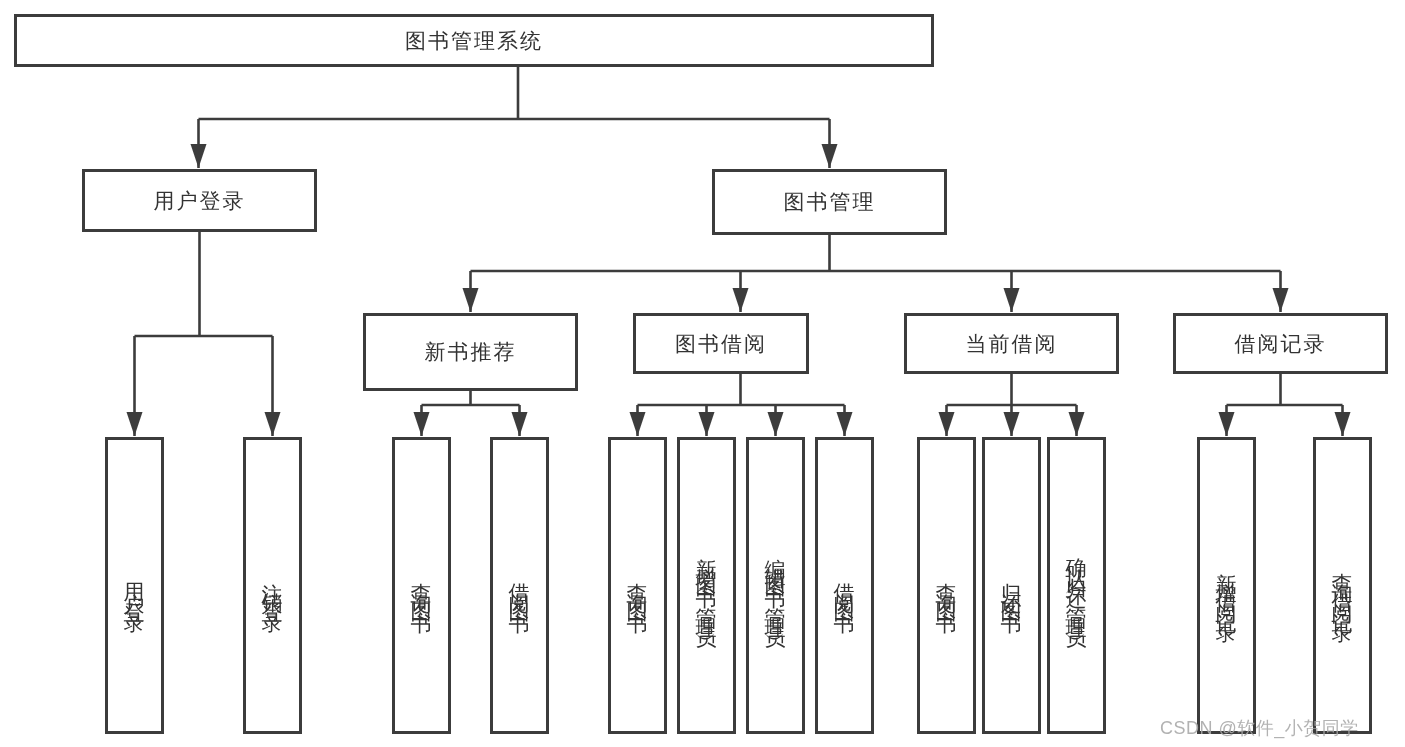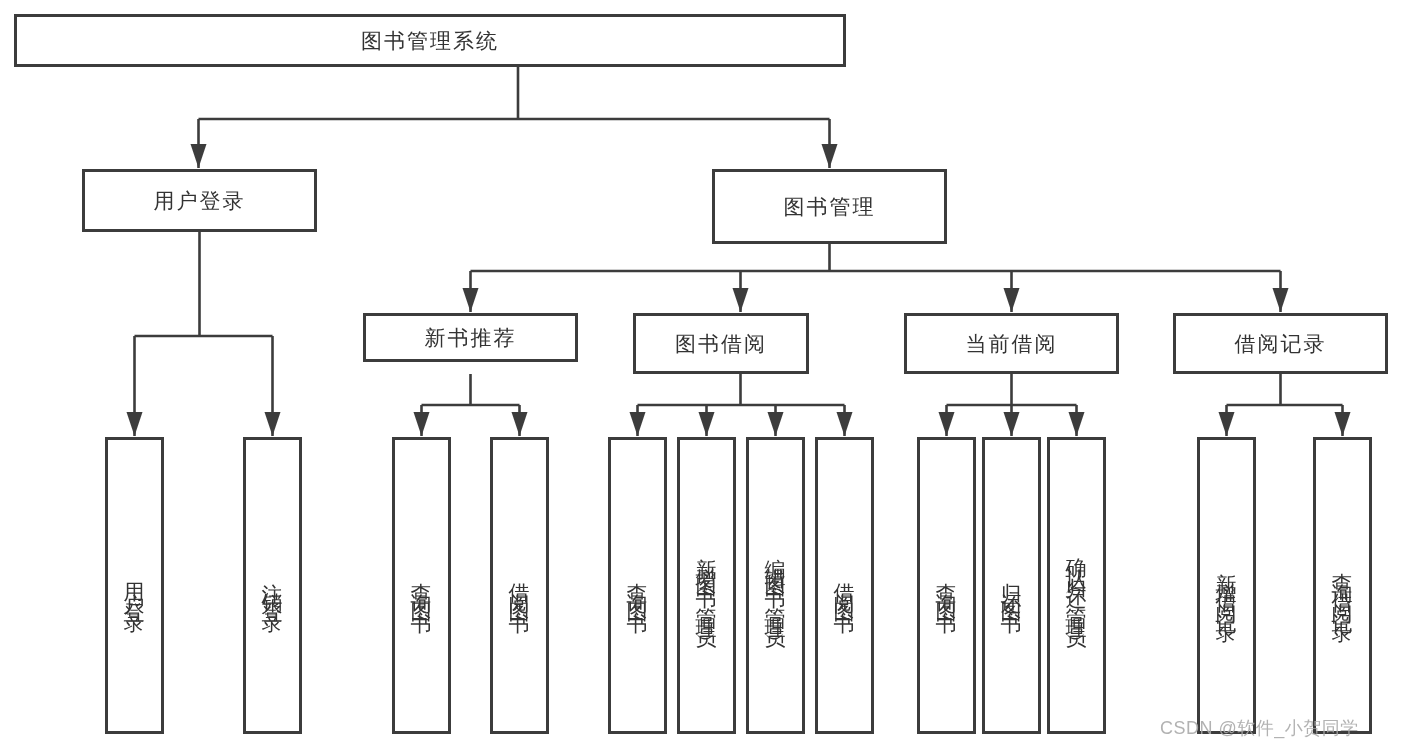--- a/index.html
+++ b/index.html
@@ -97,32 +97,32 @@
     <line x1="844.5" y1="405" x2="844.5" y2="436" stroke="#3c3c3c" stroke-width="2.6" marker-end="url(#ah)"></line>
 
     <line x1="946.5" y1="405" x2="946.5" y2="436" stroke="#3c3c3c" stroke-width="2.6" marker-end="url(#ah)"></line>
     <line x1="1011.5" y1="405" x2="1011.5" y2="436" stroke="#3c3c3c" stroke-width="2.6" marker-end="url(#ah)"></line>
     <line x1="1076.5" y1="405" x2="1076.5" y2="436" stroke="#3c3c3c" stroke-width="2.6" marker-end="url(#ah)"></line>
 
     <line x1="1226.5" y1="405" x2="1226.5" y2="436" stroke="#3c3c3c" stroke-width="2.6" marker-end="url(#ah)"></line>
     <line x1="1342.5" y1="405" x2="1342.5" y2="436" stroke="#3c3c3c" stroke-width="2.6" marker-end="url(#ah)"></line>
   </svg>
 
-  <div class="box h-box" style="left:14px; top:14px; width:832px; height:53px;">
+  <div class="box h-box" style="left:14px; top:14px; width:920px; height:53px;">
     <span class="lbl">图书管理系统</span>
   </div>
 
   <div class="box h-box" style="left:82px; top:169px; width:235px; height:63px;">
     <span class="lbl">用户登录</span>
   </div>
-  <div class="box h-box" style="left:712px; top:169px; width:235px; height:75px;">
+  <div class="box h-box" style="left:712px; top:169px; width:235px; height:66px;">
     <span class="lbl">图书管理</span>
   </div>
 
-  <div class="box h-box" style="left:363px; top:313px; width:215px; height:49px;">
+  <div class="box h-box" style="left:363px; top:313px; width:215px; height:78px;">
     <span class="lbl">新书推荐</span>
   </div>
   <div class="box h-box" style="left:633px; top:313px; width:176px; height:61px;">
     <span class="lbl">图书借阅</span>
   </div>
   <div class="box h-box" style="left:904px; top:313px; width:215px; height:61px;">
     <span class="lbl">当前借阅</span>
   </div>
   <div class="box h-box" style="left:1173px; top:313px; width:215px; height:61px;">
     <span class="lbl">借阅记录</span>

